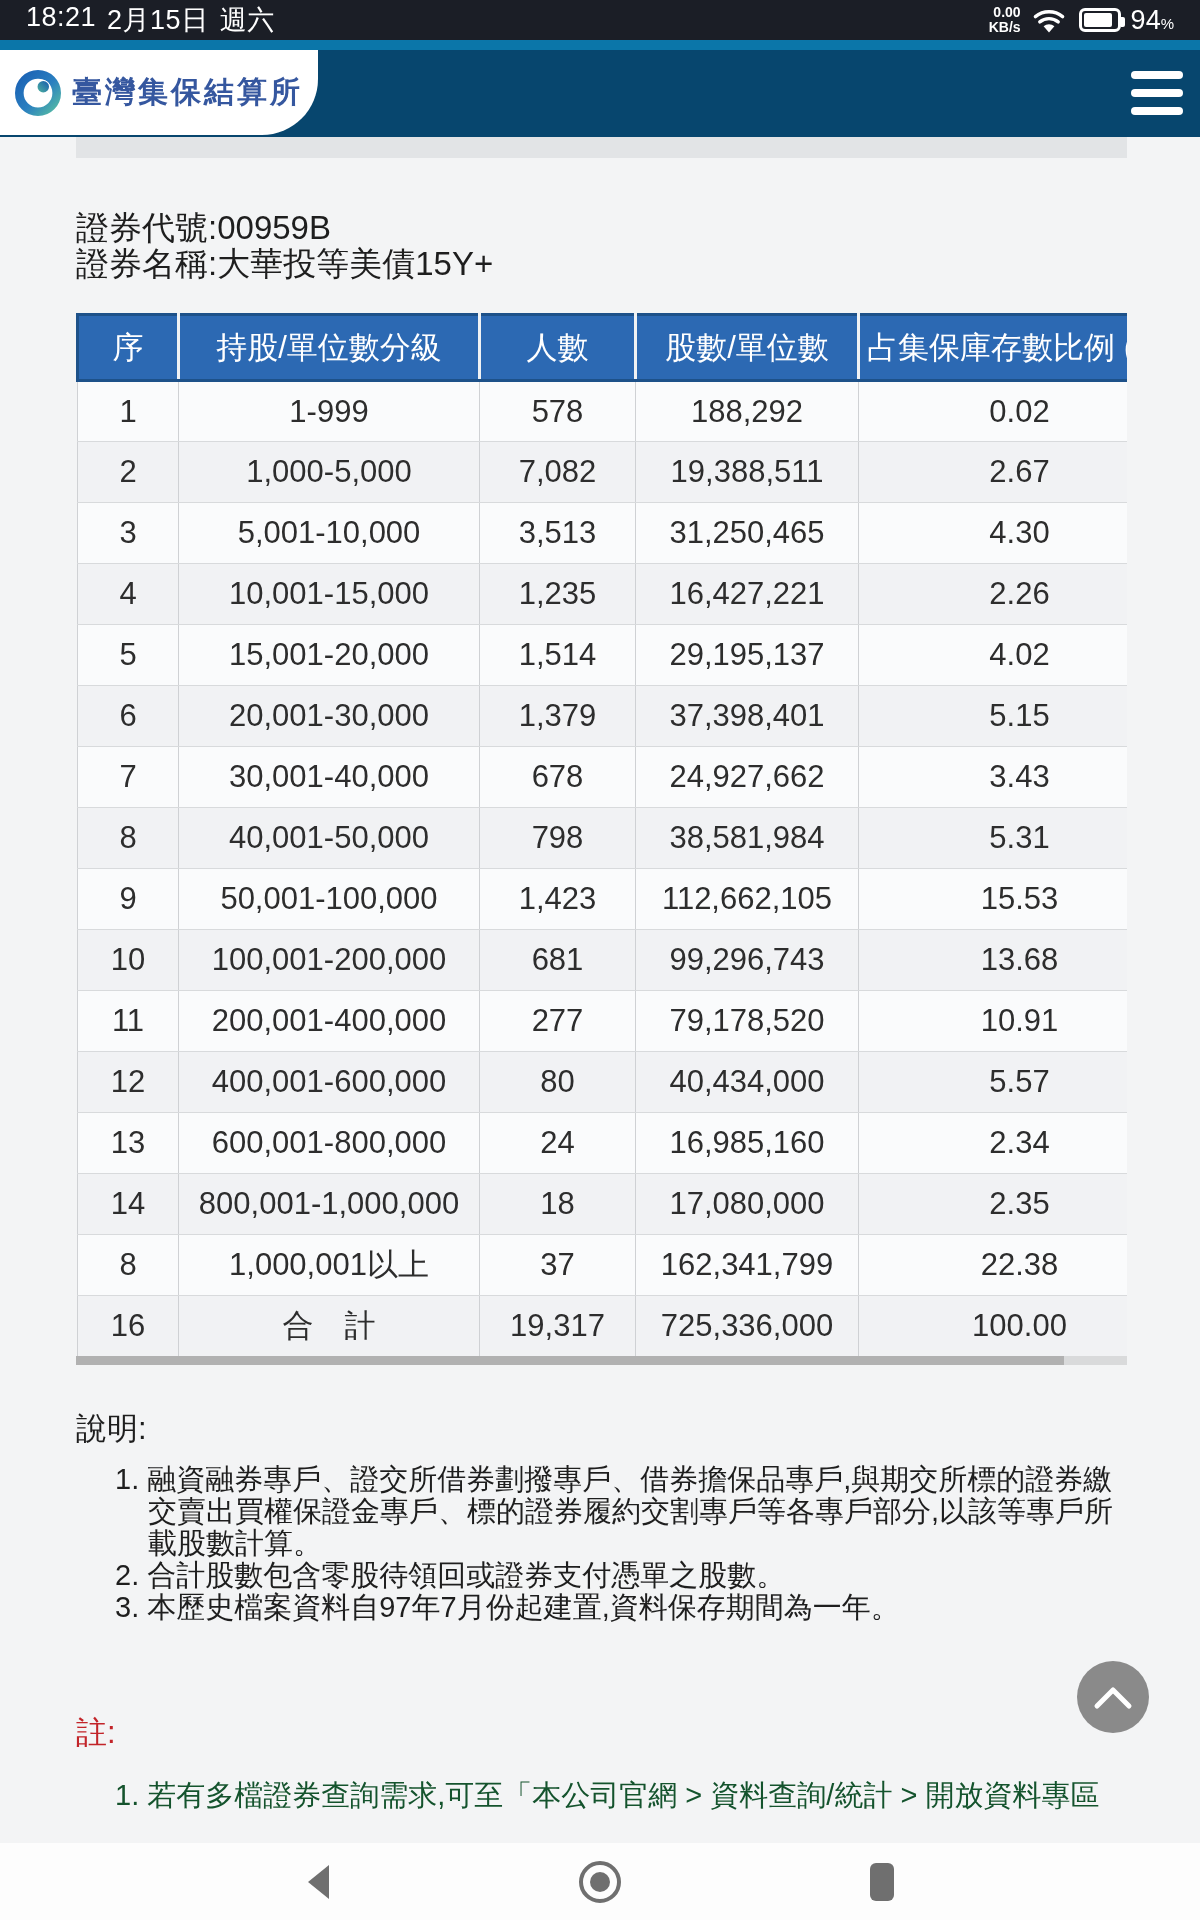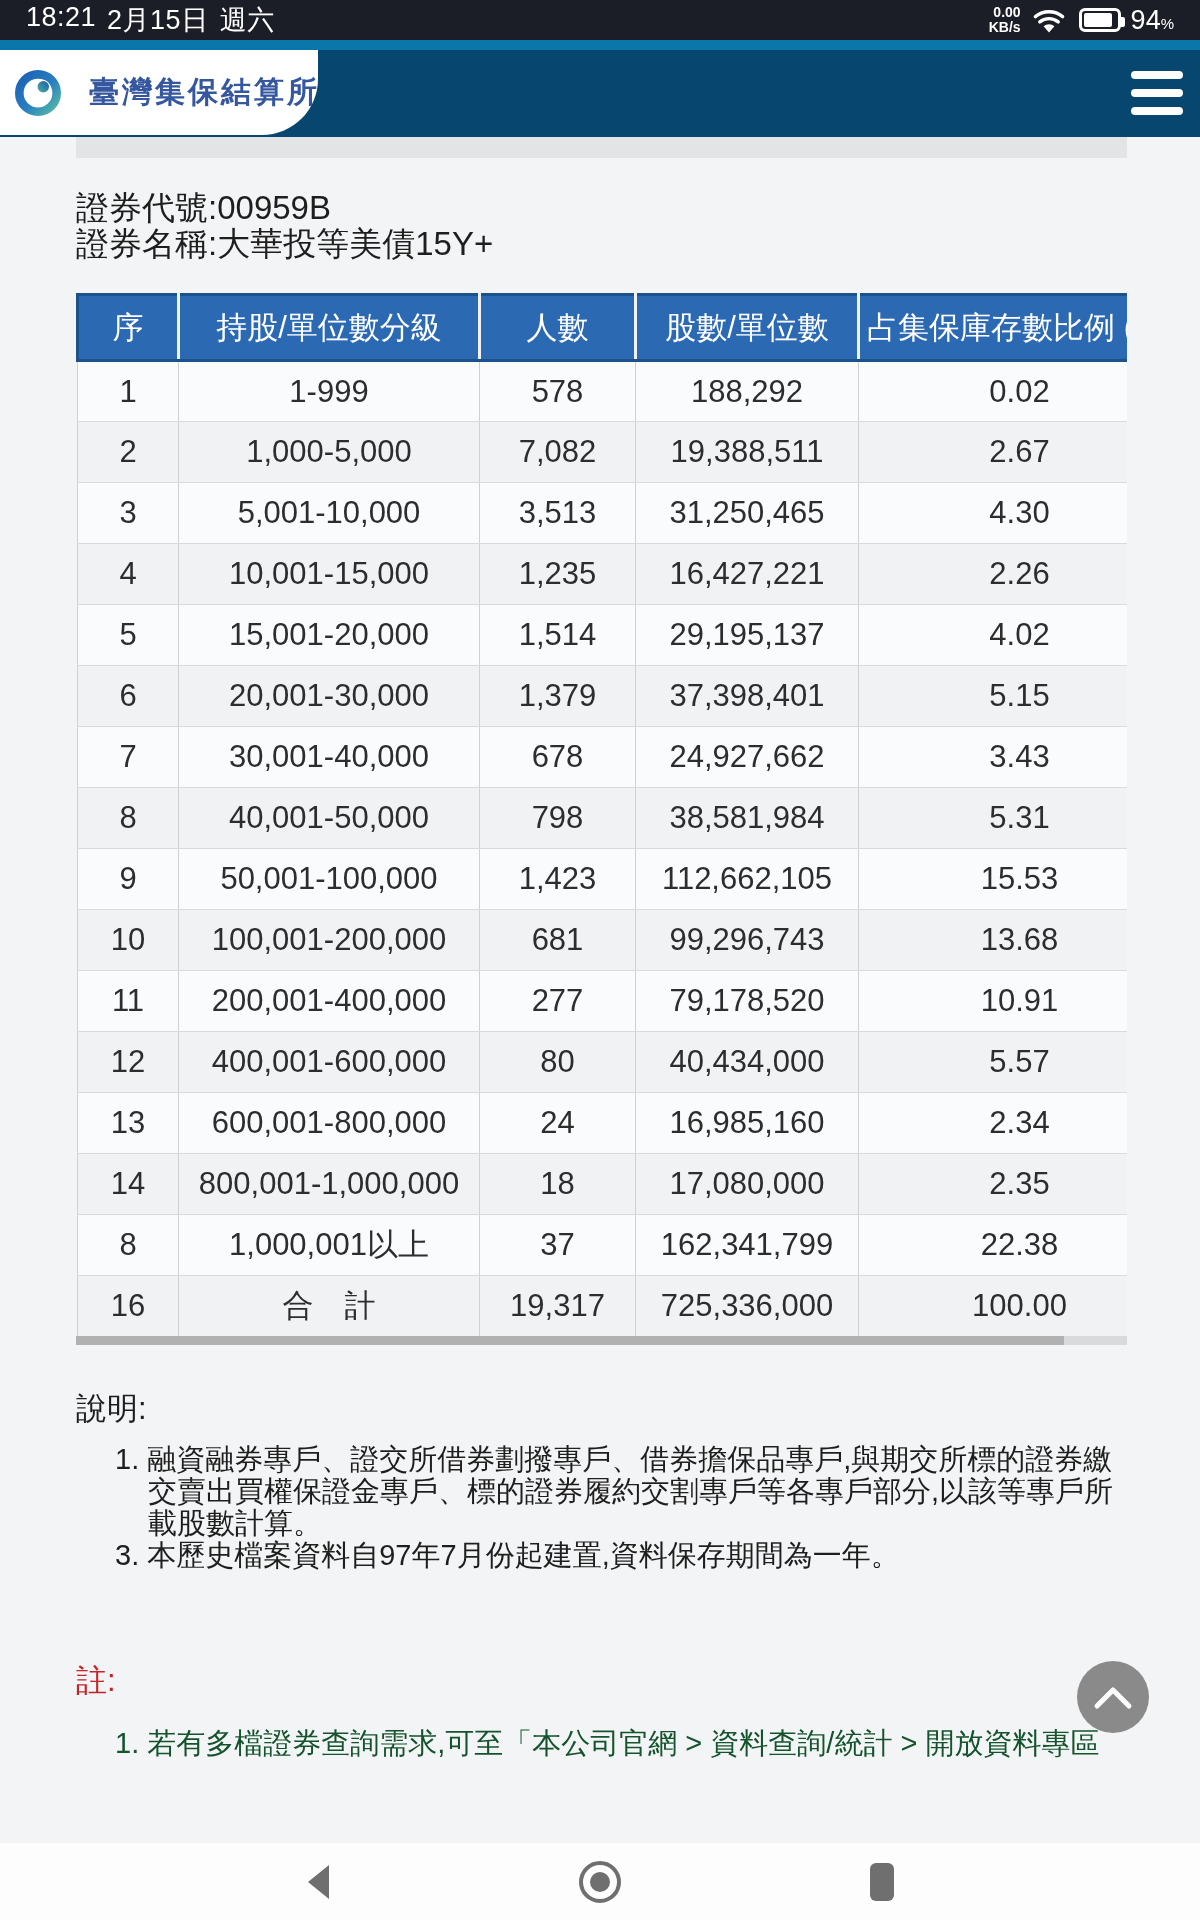--- a/index.html
+++ b/index.html
@@ -20,30 +20,30 @@
   .pct { font-size:27px; } .pct small { font-size:15px; }
 
   
   .app-header { position:relative; height:97px; background:#07466e; }
   .app-header::before { content:""; position:absolute; top:0; left:0; right:0;
                         height:10px; background:#0b76a9; }
   .logo-panel { position:absolute; left:0; top:10px; width:318px; height:85px;
                 background:#fff; border-radius:0 0 56px 0; display:flex;
                 align-items:center; padding-left:15px; }
   .logo-swirl { width:46px; height:46px; flex:0 0 46px; }
-  .logo-text { font-size:30px; letter-spacing:3px; color:#35579f; margin-left:28px;
+  .logo-text { font-size:30px; letter-spacing:3px; color:#35579f; margin-left:11px;
                font-weight:600; white-space:nowrap; }
   .hamburger { position:absolute; right:17px; top:31px; width:52px; height:44px;
                display:flex; flex-direction:column; justify-content:space-between; }
   .hamburger span { display:block; height:8px; background:#fff; border-radius:4px; }
 
   .gray-strip { margin-left:76px; width:1051px; height:21px; background:#e2e4e6; }
 
   
-  .content { padding:32px 73px 0 76px; color:#1e1e1e; }
+  .content { padding:32px 73px 0 76px; color:#1e1e1e;margin-top:20px; }
   .sec-line { font-size:33px; line-height:36px; }
   .data-date { margin-top:28px; font-size:31px; line-height:34px; }
 
   .table-wrap { margin-top:31px; width:1051px; overflow:hidden; }
   table { width:1103px; border-collapse:collapse; table-layout:fixed; }
   col.c1{width:101px} col.c2{width:301px} col.c3{width:156px} col.c4{width:223px} col.c5{width:322px}
   th { height:66px; background:#2c69b3; color:#fff; font-size:31px; font-weight:400;
        text-align:center; border-right:3px solid #f0f2f4;
        border-top:3px solid #1d5189; border-bottom:3px solid #1d5189; white-space:nowrap; }
   th:first-child { border-left:3px solid #1d5189; }
@@ -272,20 +272,21 @@
         </tbody>
     </table>
   </div>
   <div class="hscrollbar">
     <div class="hscroll-thumb"></div>
   </div>
 
   <div class="notes-heading">說明:</div>
   <ol class="note-list">
       <li>1. 融資融券專戶、證交所借券劃撥專戶、借券擔保品專戶,與期交所標的證券繳交賣出買權保證金專戶、標的證券履約交割專戶等各專戶部分,以該等專戶所載股數計算。</li>
+      <li>2. 合計股數包含零股待領回或證券支付憑單之股數。</li>
       <li>3. 本歷史檔案資料自97年7月份起建置,資料保存期間為一年。</li>
     </ol>
 
   <div class="notes-heading remark-heading">註:</div>
   <ol class="note-list remark-list">
       <li>1. 若有多檔證券查詢需求,可至「本公司官網 &gt; 資料查詢/統計 &gt; 開放資料專區</li>
     </ol>
 </div>
 
 <div class="back-top">

